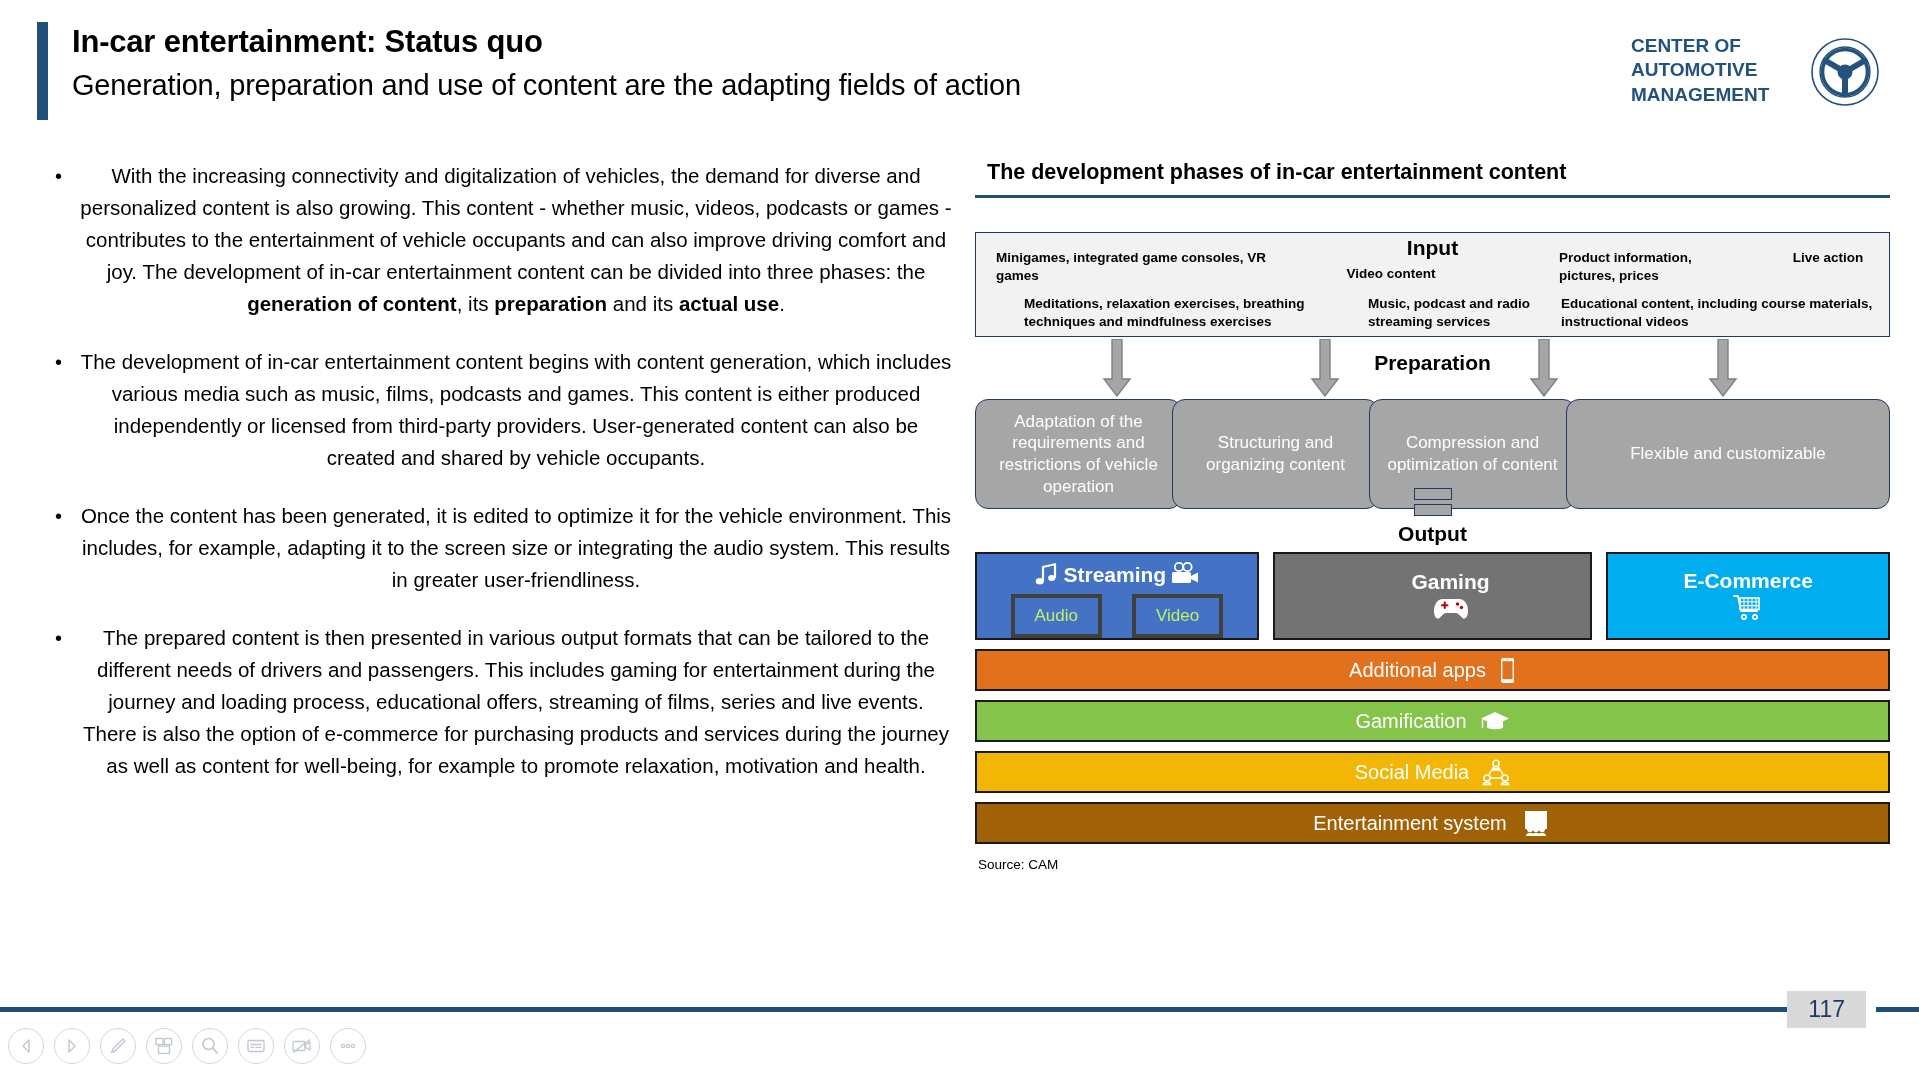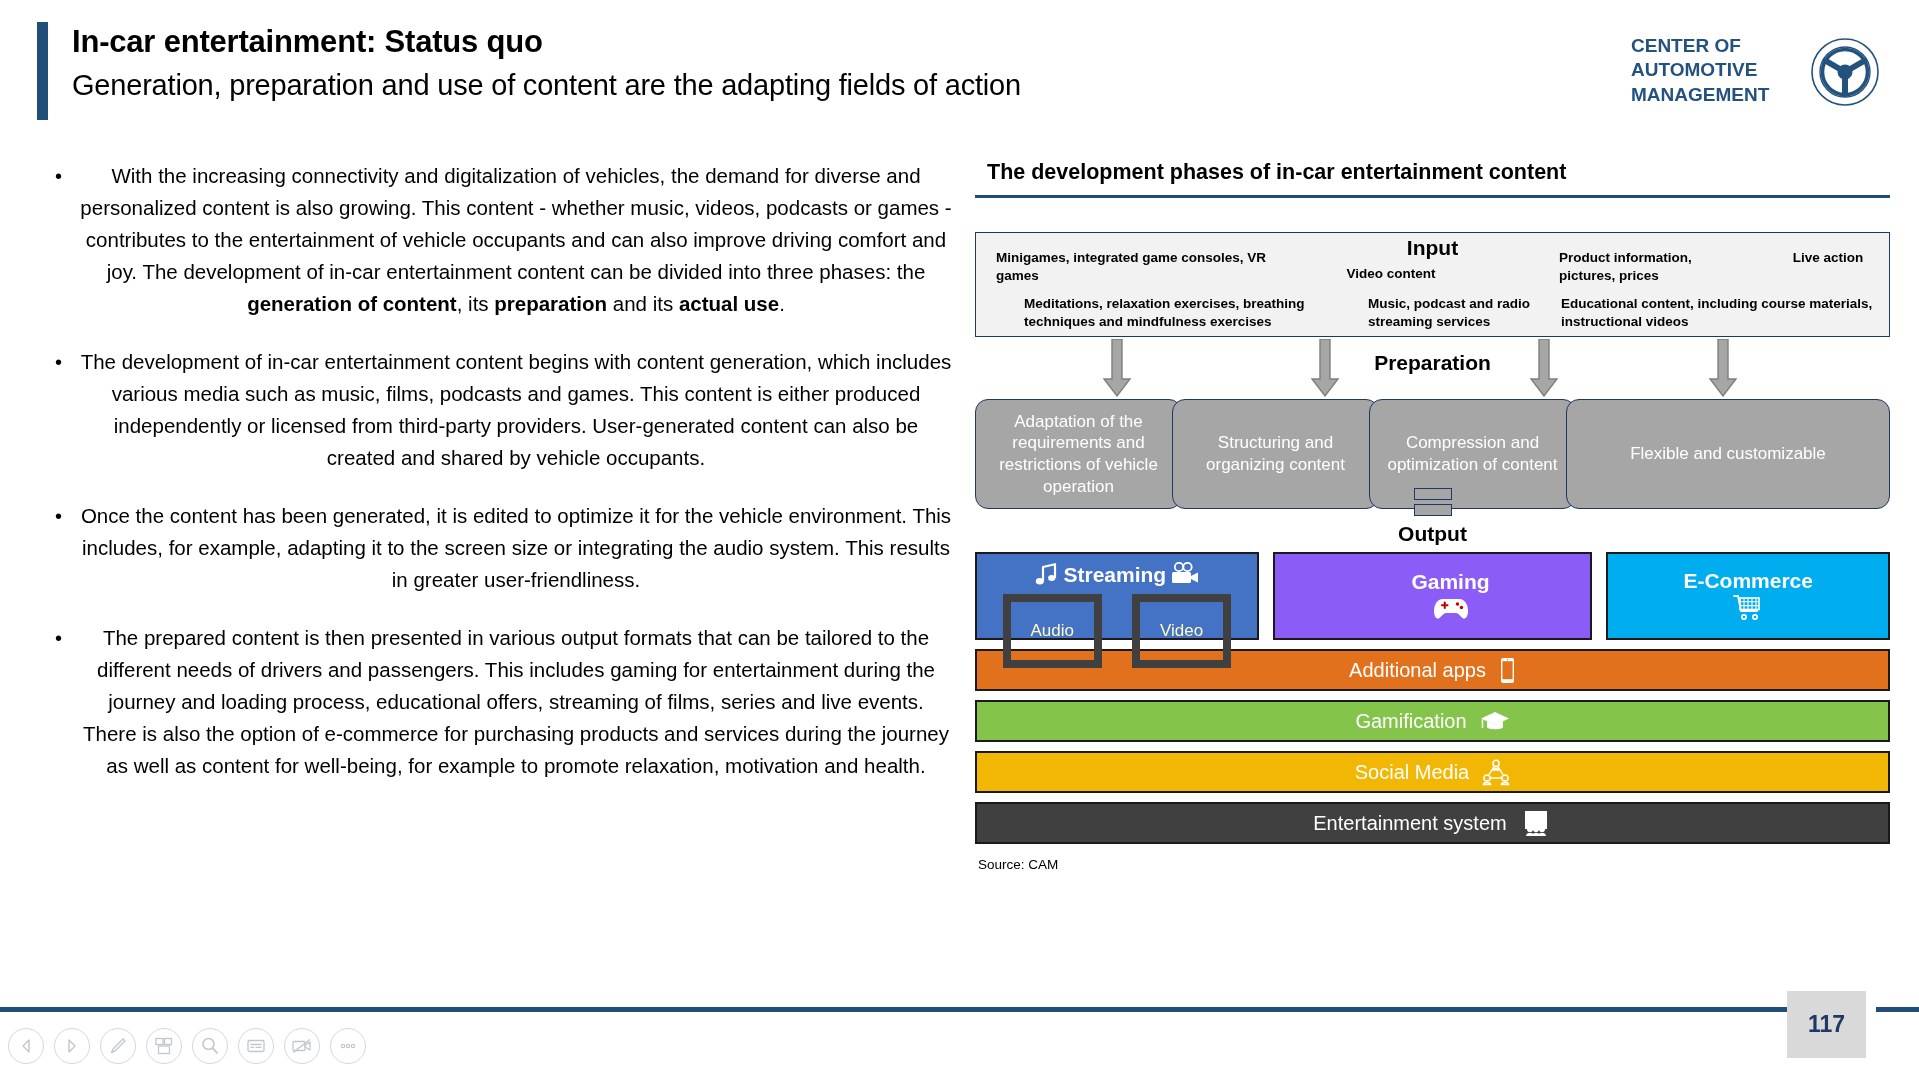--- a/index.html
+++ b/index.html
@@ -109,57 +109,57 @@
   .out-row { display: flex; width: 915px; height: 88px; gap: 14px; }
   .out-box {
     flex: 1; border: 2px solid #1A1A1A; position: relative;
     display: flex; flex-direction: column; align-items: center; justify-content: center;
   }
   .out-title {
     color: #fff; font-size: 21px; font-weight: bold;
     display: flex; align-items: center; gap: 4px; line-height: 1;
   }
   .streaming { background: #4472C4; justify-content: flex-start; padding-top: 7px; }
-  .gaming { background: #8b5cf6; padding-left: 36px; }
+  .gaming { background: #737373; padding-left: 36px; }
   .ecommerce { background: #00AEEF; }
   .subchips { display: flex; gap: 30px; margin-top: 7px; }
   .chip {
-    border: 8px solid #404040; color: #fef9c3; font-size: 17px;
-    padding: 19px 20px; line-height: 1.2;
+    border: 4px solid #404040; color: #bef264; font-size: 17px;
+    padding: 8px 20px; line-height: 1.2;
   }
   .out-icon { display: inline-flex; align-items: center; }
 
   
   .bar {
     width: 915px; height: 42px; margin-top: 9px;
     border: 2px solid #1A1A1A; color: #fff;
     display: flex; align-items: center; justify-content: center;
     font-size: 20px; gap: 13px;
   }
   .bar-apps { background: #E2711D; }
   .bar-gami { background: #84C44B; }
   .bar-social { background: #F2B705; }
-  .bar-ent { background: #404040; font-weight: normal; }
+  .bar-ent { background: #a16207; font-weight: normal; }
 
   .source {
     margin-top: 13px; font-size: 13.5px; color: #000; padding-left: 3px;
   }
 
   
   .footer { position: absolute; left: 0; bottom: 0; width: 1919px; height: 86px; }
   .footer-rule-left {
     position: absolute; left: 0; top: 14px; width: 1790px; height: 5px; background: #1F4E79;
   }
   .footer-rule-right {
     position: absolute; right: 0; top: 14px; width: 43px; height: 5px; background: #1F4E79;
   }
   .page-badge {
     position: absolute; right: 53px; top: -2px;
-    background: #D9D9D9; color: #1F3864; font-weight: bold; font-size: 23px;
-    padding: 20px 21px;
+    background: #D9D9D9; color: #1F3864; font-weight: normal; font-size: 23px;
+    padding: 5px 21px;
   }
   .toolbar { position: absolute; left: 8px; top: 35px; display: flex; gap: 10px; }
   .tb-btn {
     width: 36px; height: 36px; border-radius: 50%;
     border: 1.5px solid #D3D8DE;
     display: flex; align-items: center; justify-content: center;
   }
   .tb-btn svg { display: block; }
 </style>
 </head>

